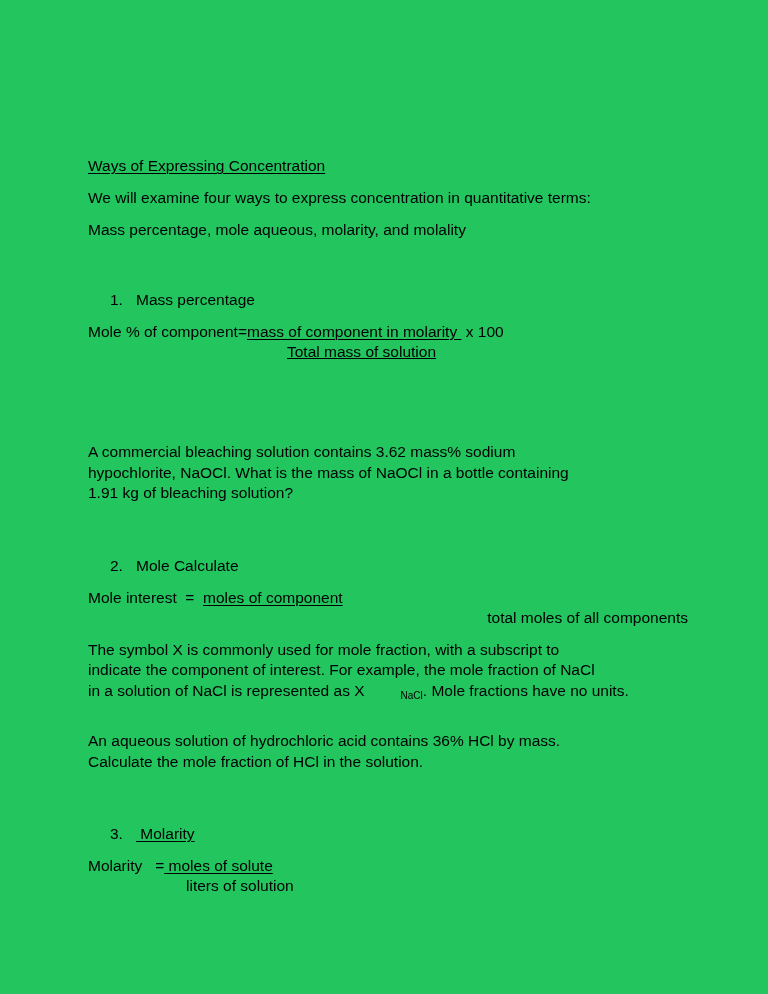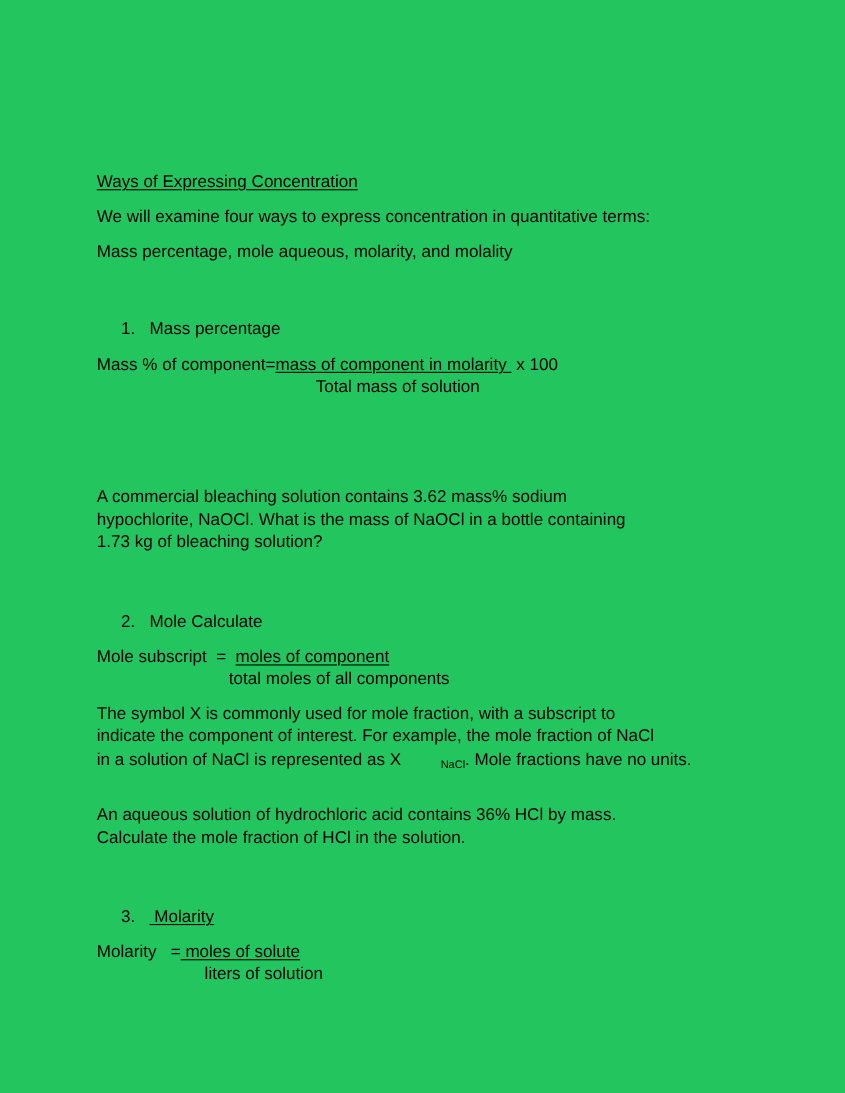--- a/index.html
+++ b/index.html
@@ -48,22 +48,22 @@
 
   .listitem {
     padding-left: 22px;
     font-size: 15.5px;
     line-height: 20px;
   }
   .listitem .num {
     display: inline-block;
     min-width: 26px;
   }
-  .indent-den-1 { padding-left: 199px; }
-  .indent-den-2 { padding-left: 120px; }
+  .indent-den-1 { padding-left: 199px; text-decoration: underline; }
+  .indent-den-2 { padding-left: 120px; text-align: right; }
   .indent-den-3 { padding-left: 98px; }
 
   .para {
     font-size: 15.5px;
     line-height: 20.5px;
   }
   sub {
     font-size: 10px;
     vertical-align: baseline;
     position: relative;
@@ -81,37 +81,37 @@
 
     <div class="line loose">We will examine four ways to express concentration in quantitative terms:</div>
     <div class="line loose">Mass percentage, mole aqueous, molarity, and molality</div>
 
     <div class="spacer-lg"></div>
 
     <div class="listitem"><span class="num">1.</span><span>Mass percentage</span></div>
 
     <div class="spacer-sm"></div>
 
-    <div class="line"><span>Mass % of component=</span><span class="u">mass of component in molarity </span><span> x 100</span></div>
+    <div class="line"><span>Mole % of component=</span><span class="u">mass of component in molarity </span><span> x 100</span></div>
     <div class="line indent-den-1">Total mass of solution</div>
 
     <div class="spacer-xl"></div>
     <div class="spacer-md"></div>
 
     <div class="para">A commercial bleaching solution contains 3.62 mass% sodium</div>
     <div class="para">hypochlorite, NaOCl.  What is the mass of NaOCl in a bottle containing</div>
-    <div class="para">1.73 kg of bleaching solution?</div>
+    <div class="para">1.91 kg of bleaching solution?</div>
 
     <div class="spacer-xl"></div>
 
     <div class="listitem"><span class="num">2.</span><span>Mole Calculate</span></div>
 
     <div class="spacer-sm"></div>
 
-    <div class="line"><span>Mole subscript  =  </span><span class="u">moles of component</span><span></span></div>
+    <div class="line"><span>Mole interest  =  </span><span class="u">moles of component</span><span></span></div>
     <div class="line indent-den-2">total moles of all components</div>
 
     <div class="spacer-sm"></div>
 
     <div class="para">The symbol  X is commonly used for mole fraction, with a subscript to</div>
     <div class="para">indicate the component of interest.  For example, the mole fraction of NaCl</div>
     <div class="para"><span>in a solution of NaCl is represented as X</span><sub>NaCl</sub><span>.  Mole fractions have no units.</span></div>
 
     <div class="spacer-md"></div>
 

